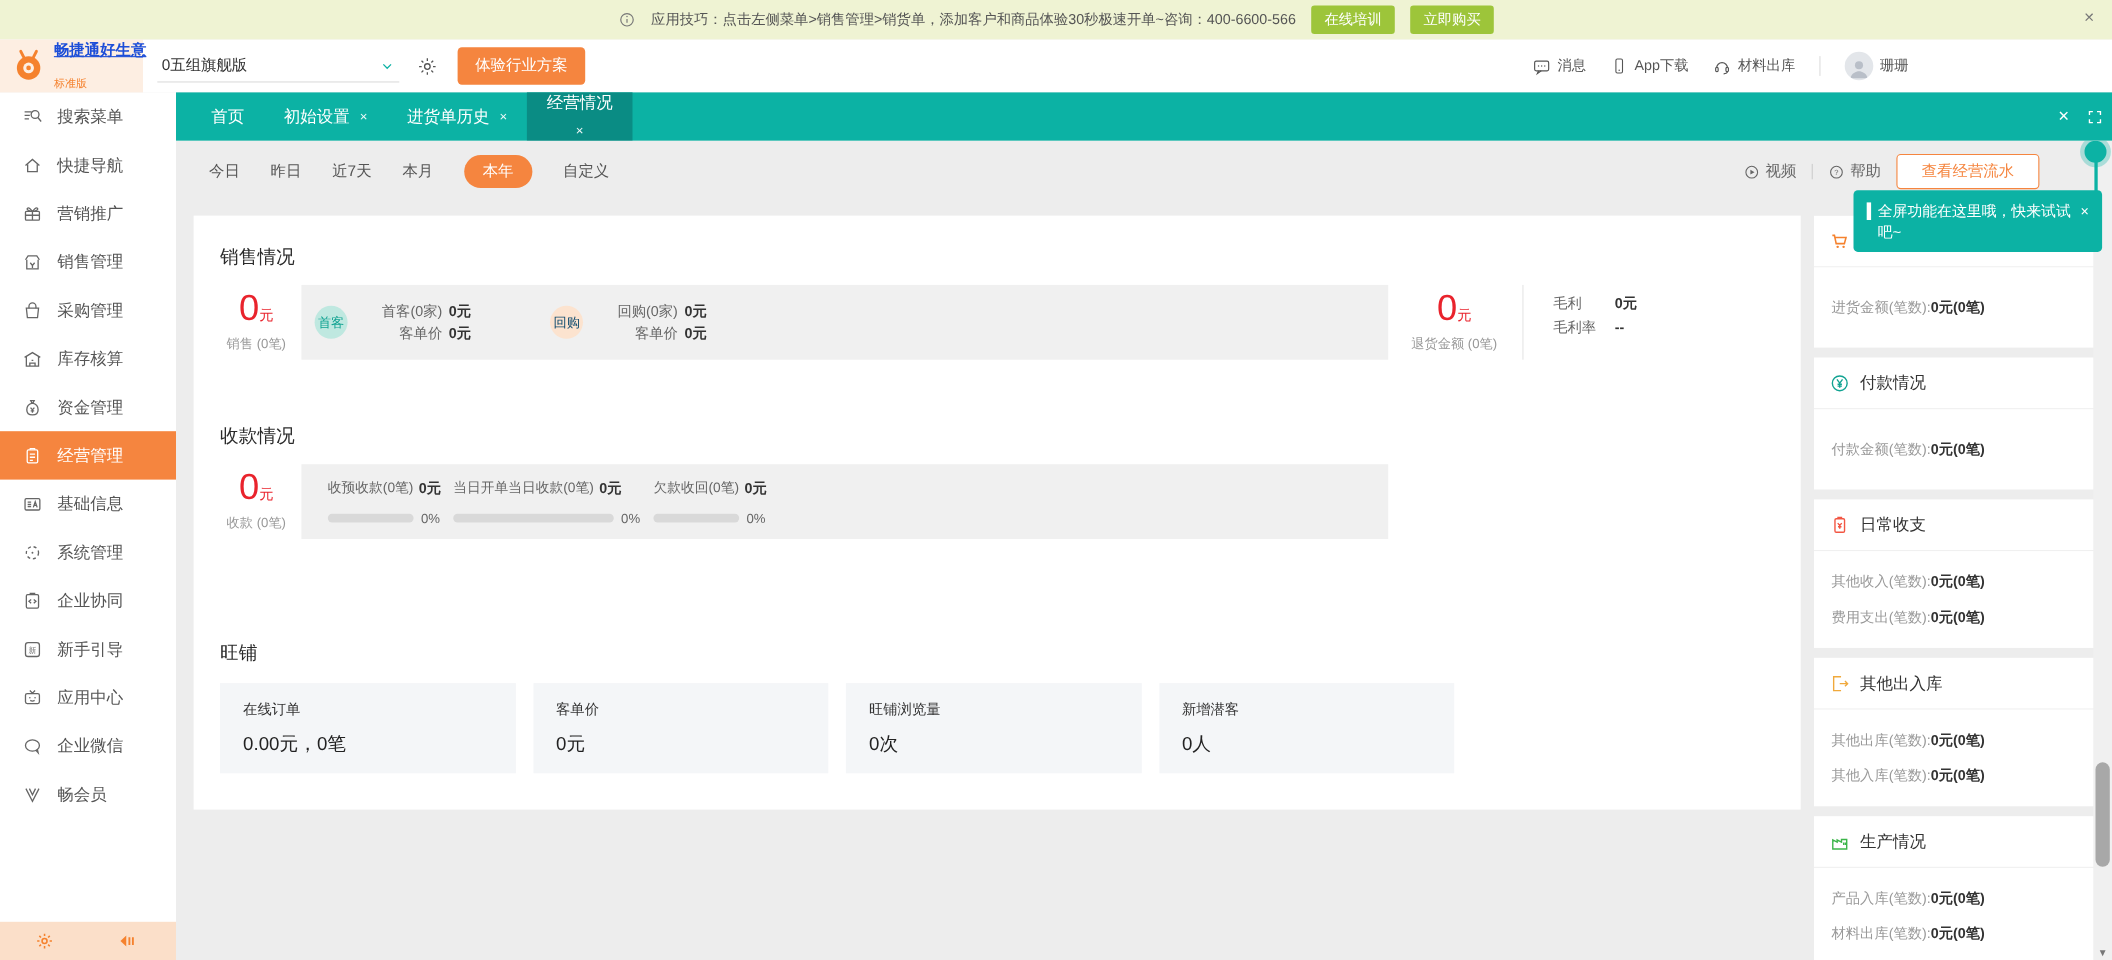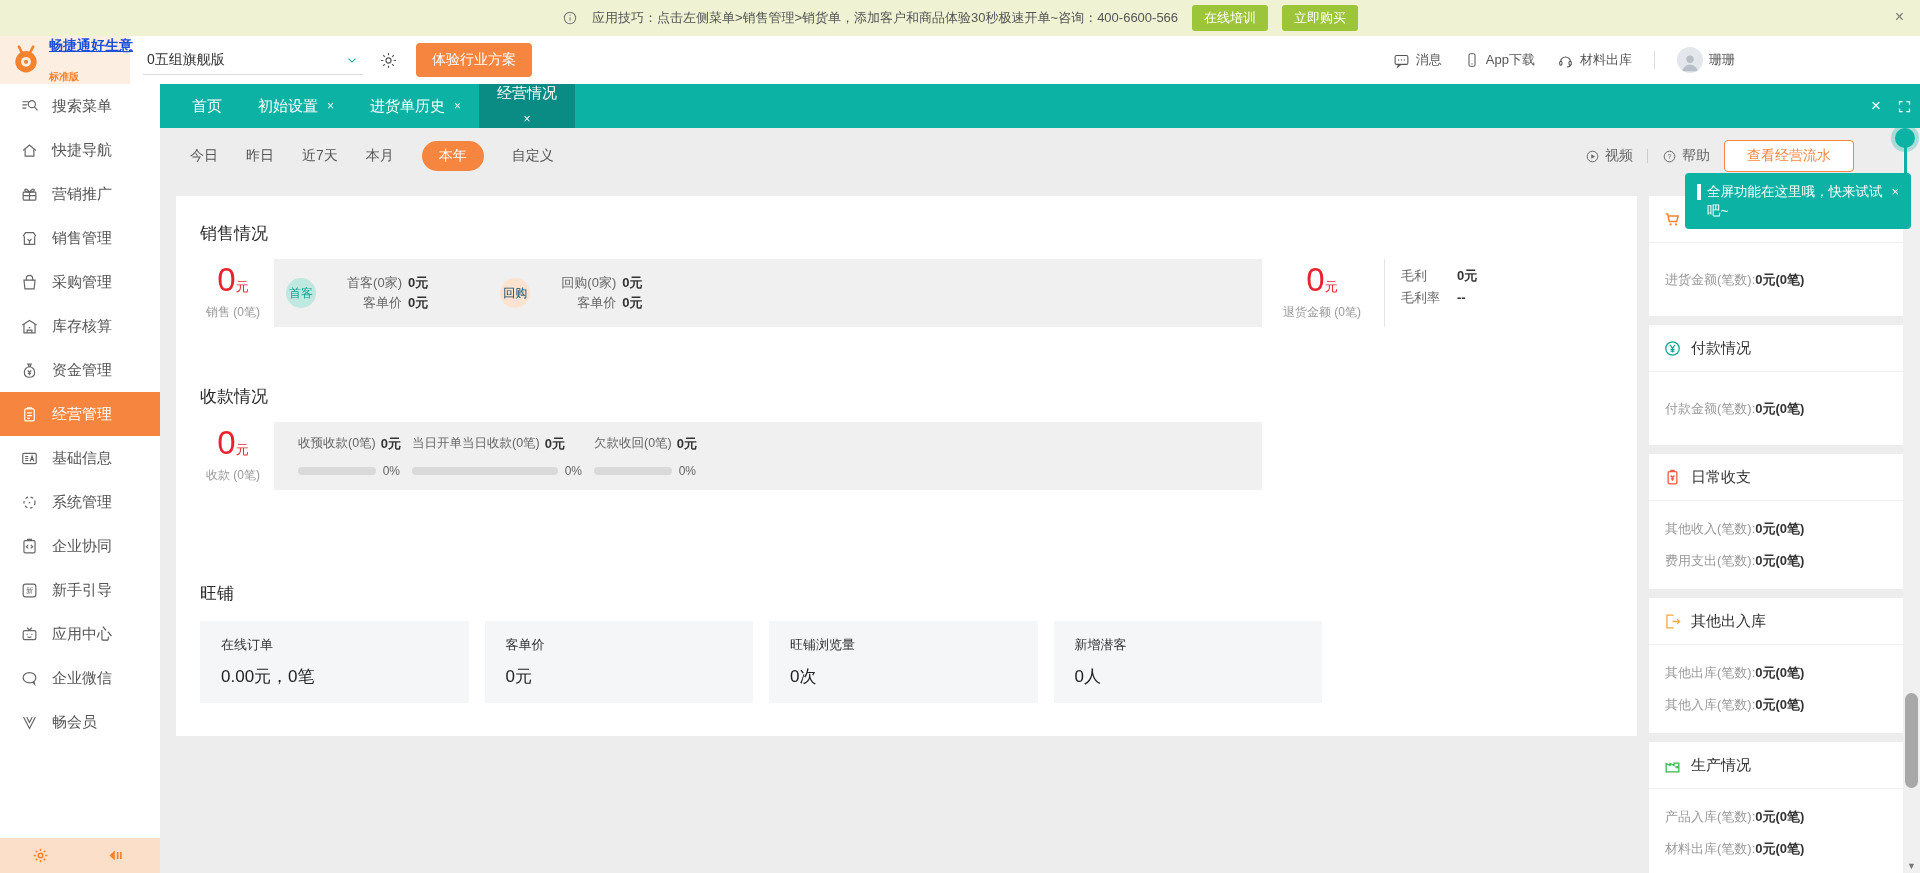--- a/index.html
+++ b/index.html
@@ -10,21 +10,21 @@
   .notif { height:36px; background:#eff3d3; display:flex; align-items:center; justify-content:center; gap:14px; font-size:13px; color:#555; position:relative; }
   .notif .ico { display:flex; color:#777; }
   .notif-btn { background:#9dc53a; color:#fff; padding:4px 12px; border-radius:3px; font-size:13px; cursor:pointer; }
   .notif-close { position:absolute; right:16px; top:8px; font-size:16px; color:#777; cursor:pointer; }
 
   
   .header { height:48px; background:#fff; display:flex; align-items:center; position:relative; }
   .logo-block { width:130px; height:48px; background:#fdeee2; display:flex; align-items:center; padding-left:10px; gap:7px; flex:none; }
   .brand-col { display:flex; flex-direction:column; line-height:1.1; }
   .brand-name { color:#1d4ed8; font-size:14px; font-weight:bold; white-space:nowrap;text-decoration:underline; }
-  .brand-edition { color:#f5822e; font-size:10px; margin-top:18px;font-weight:bold; }
+  .brand-edition { color:#f5822e; font-size:10px; margin-top:18px; }
   .account { margin-left:13px; width:220px; border-bottom:1px solid #dcdcdc; display:flex; align-items:center; justify-content:space-between; padding:5px 4px; font-size:14px; color:#333; cursor:pointer; }
   .hicon { display:flex; color:#555; cursor:pointer; }
   .gear-btn { margin-left:16px; }
   .industry-btn { margin-left:18px; background:#f5853f; color:#fff; font-size:14px; padding:8px 16px; border-radius:4px; cursor:pointer; }
   .header-right { margin-left:auto; margin-right:185px; display:flex; align-items:center; gap:22px; font-size:13px; color:#555; }
   .hgroup { display:flex; align-items:center; gap:6px; cursor:pointer; }
   .hdivider { width:1px; height:18px; background:#ddd; }
   .avatar { width:26px; height:26px; border-radius:50%; background:#e3e6ea; display:flex; align-items:flex-end; justify-content:center; overflow:hidden; }
 
   
@@ -72,21 +72,21 @@
   .metric-panel { width:988px; margin-left:8px; background:#f0f0f0; display:flex; align-items:center; padding-left:12px; flex:none; height:68px; }
   .badge { width:30px; height:30px; border-radius:50%; display:flex; align-items:center; justify-content:center; font-size:12px; flex:none; }
   .badge-first { background:#bfe8e0; color:#12a392; }
   .badge-repeat { background:#fce3cf; color:#0c4a6e; }
   .metric-group { margin-left:8px; font-size:13px; line-height:20px; }
   .mg-row { display:flex; gap:6px; }
   .mg-label { color:#666; display:inline-block; min-width:78px; text-align:right; white-space:nowrap; }
   .mg-val { color:#333; font-weight:bold; }
   .gap72 { margin-left:72px; }
   .return-stat { width:120px; text-align:center; flex:none; padding-top:4px; }
-  .profit-block { flex:1; border-left:1px solid #e5e5e5; margin-left:2px; padding-left:16px; padding-top:6px; font-size:13px; line-height:22px; }
+  .profit-block { flex:1; border-left:1px solid #e5e5e5; margin-left:2px; padding-left:27px; padding-top:6px; font-size:13px; line-height:22px; }
   .pb-row { display:flex; gap:14px; }
   .pb-label { color:#666; min-width:42px; }
   .pb-val { color:#333; font-weight:bold; }
 
   .mt60 { margin-top:58px; }
   .pm-col { margin-left:12px; flex:none; }
   .pm-w1 { width:102px; } .pm-w2 { width:170px; } .pm-w3 { width:102px; }
   .pm-line { display:flex; gap:5px; font-size:12.5px; white-space:nowrap; }
   .pm-label { color:#666; } .pm-val { color:#333; font-weight:bold; font-size:13px; }
   .pm-bar-row { display:flex; align-items:center; margin-top:11px; gap:7px; }

